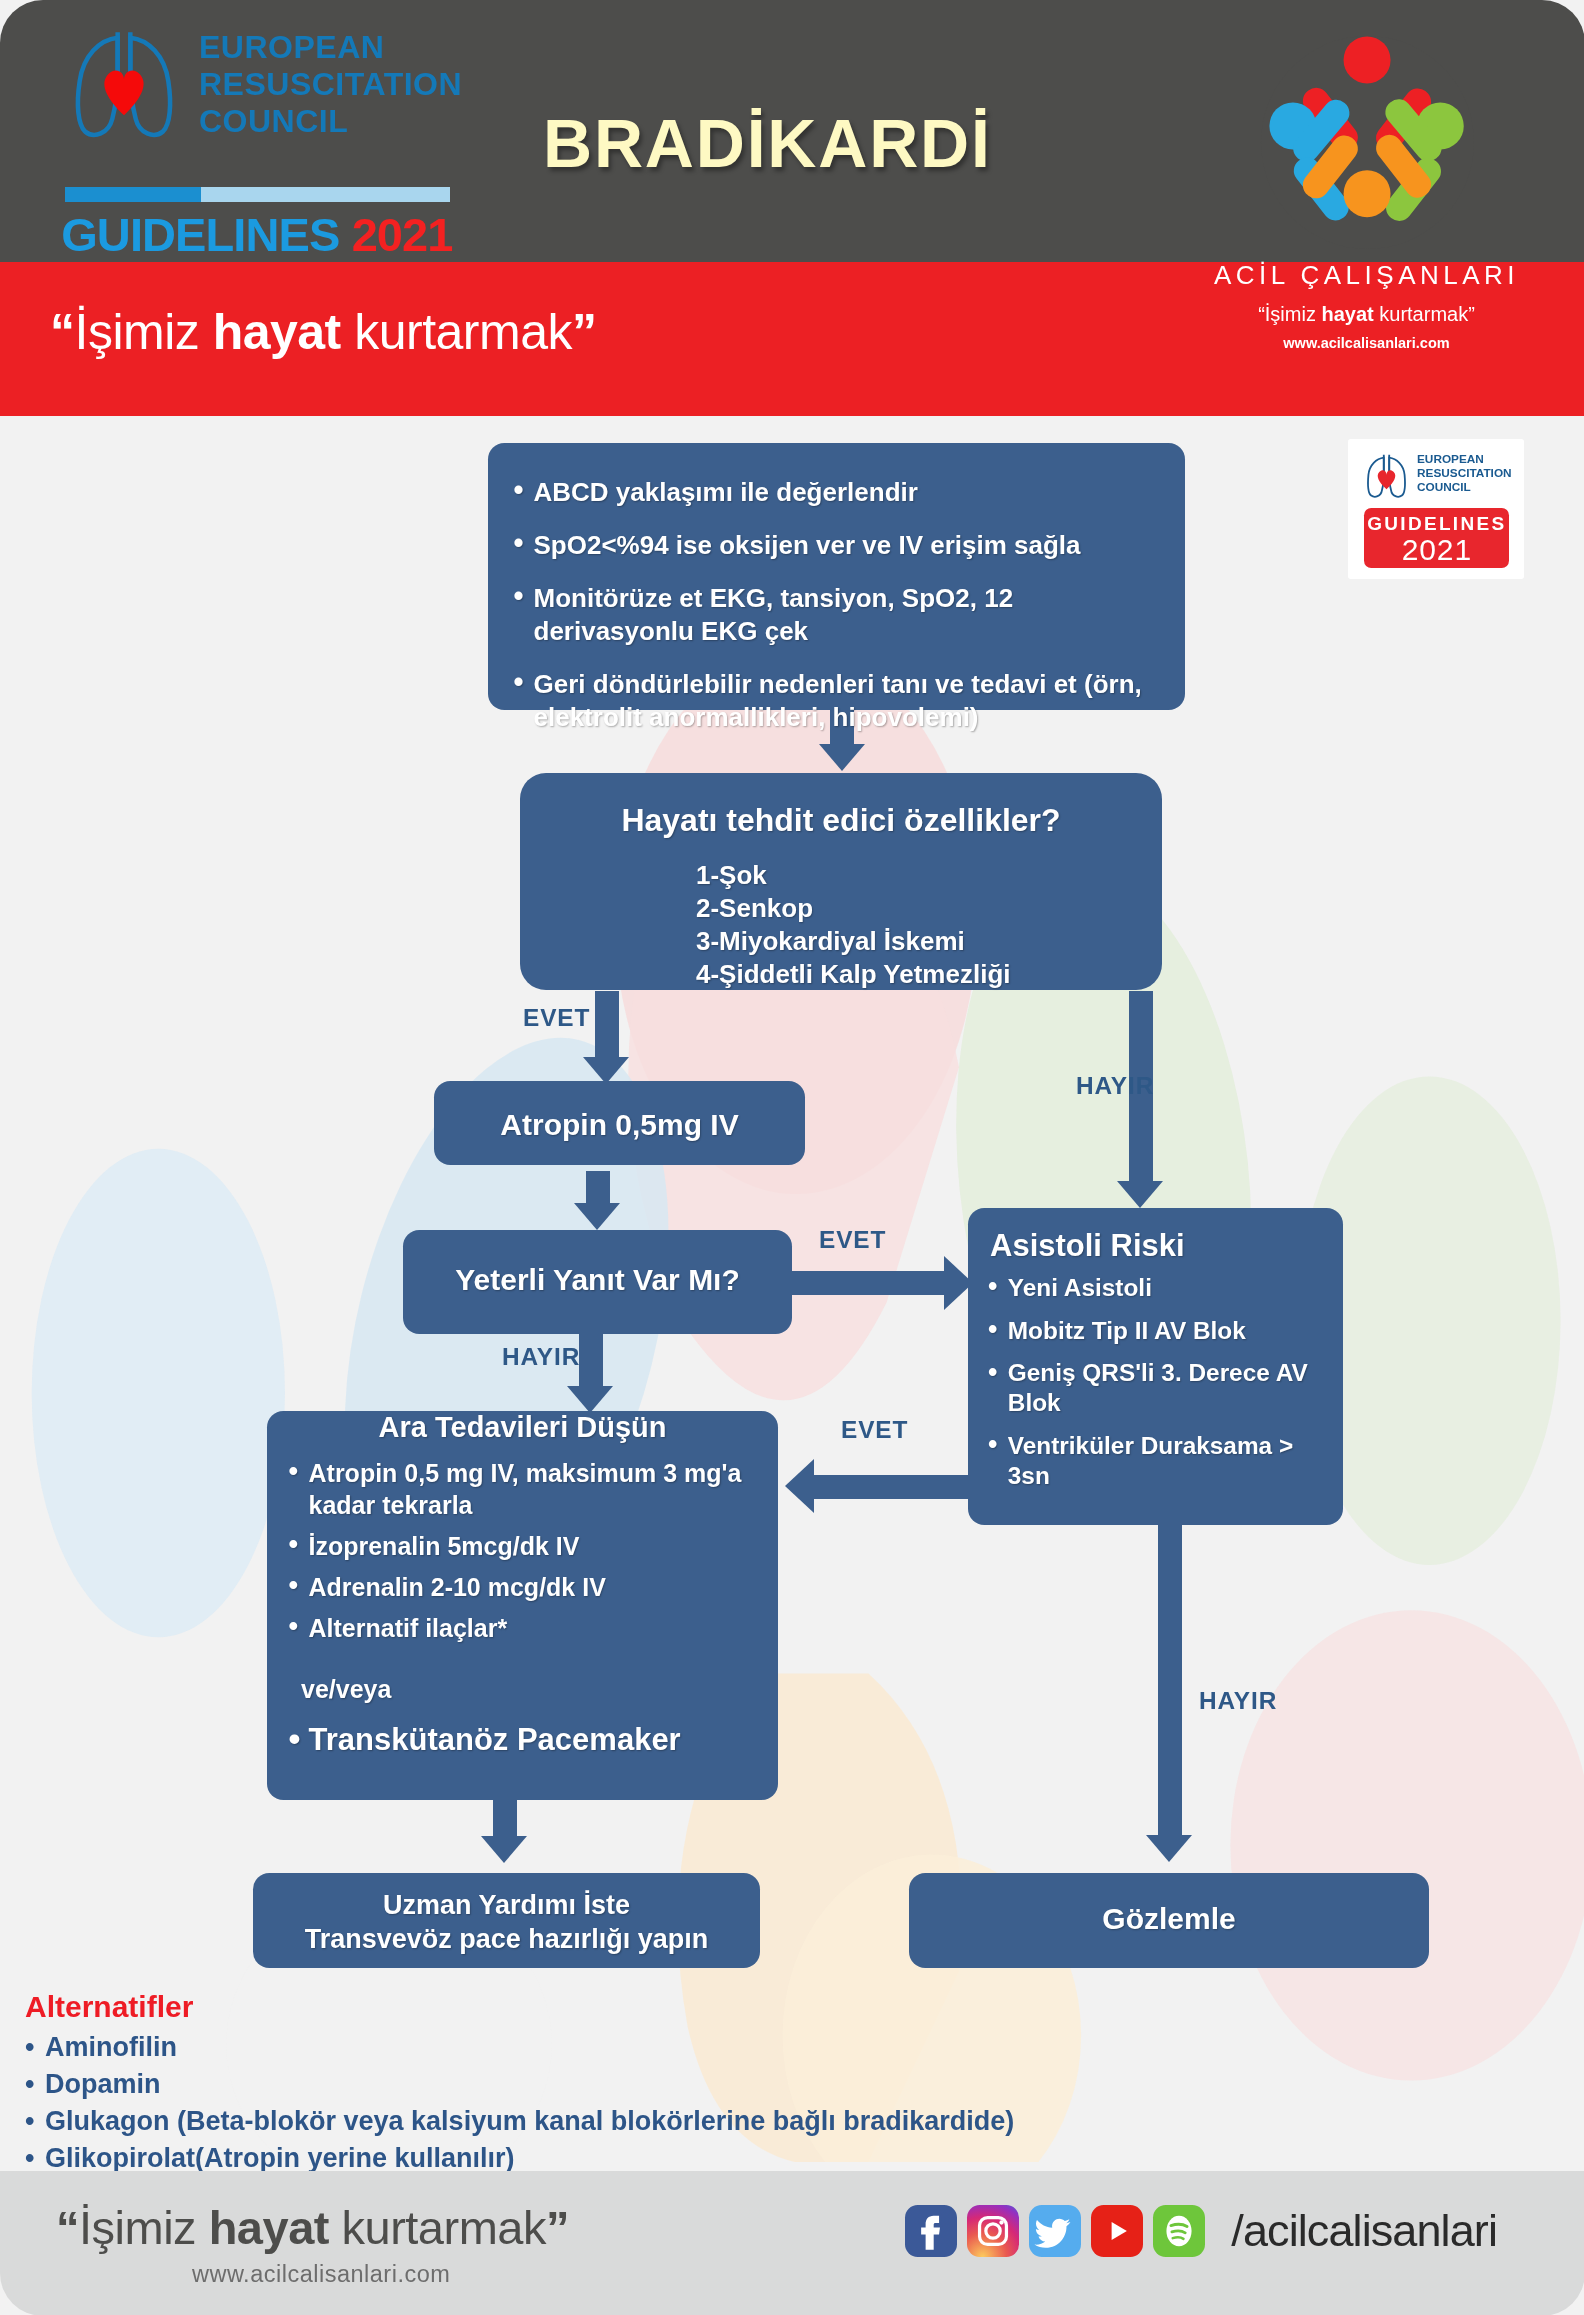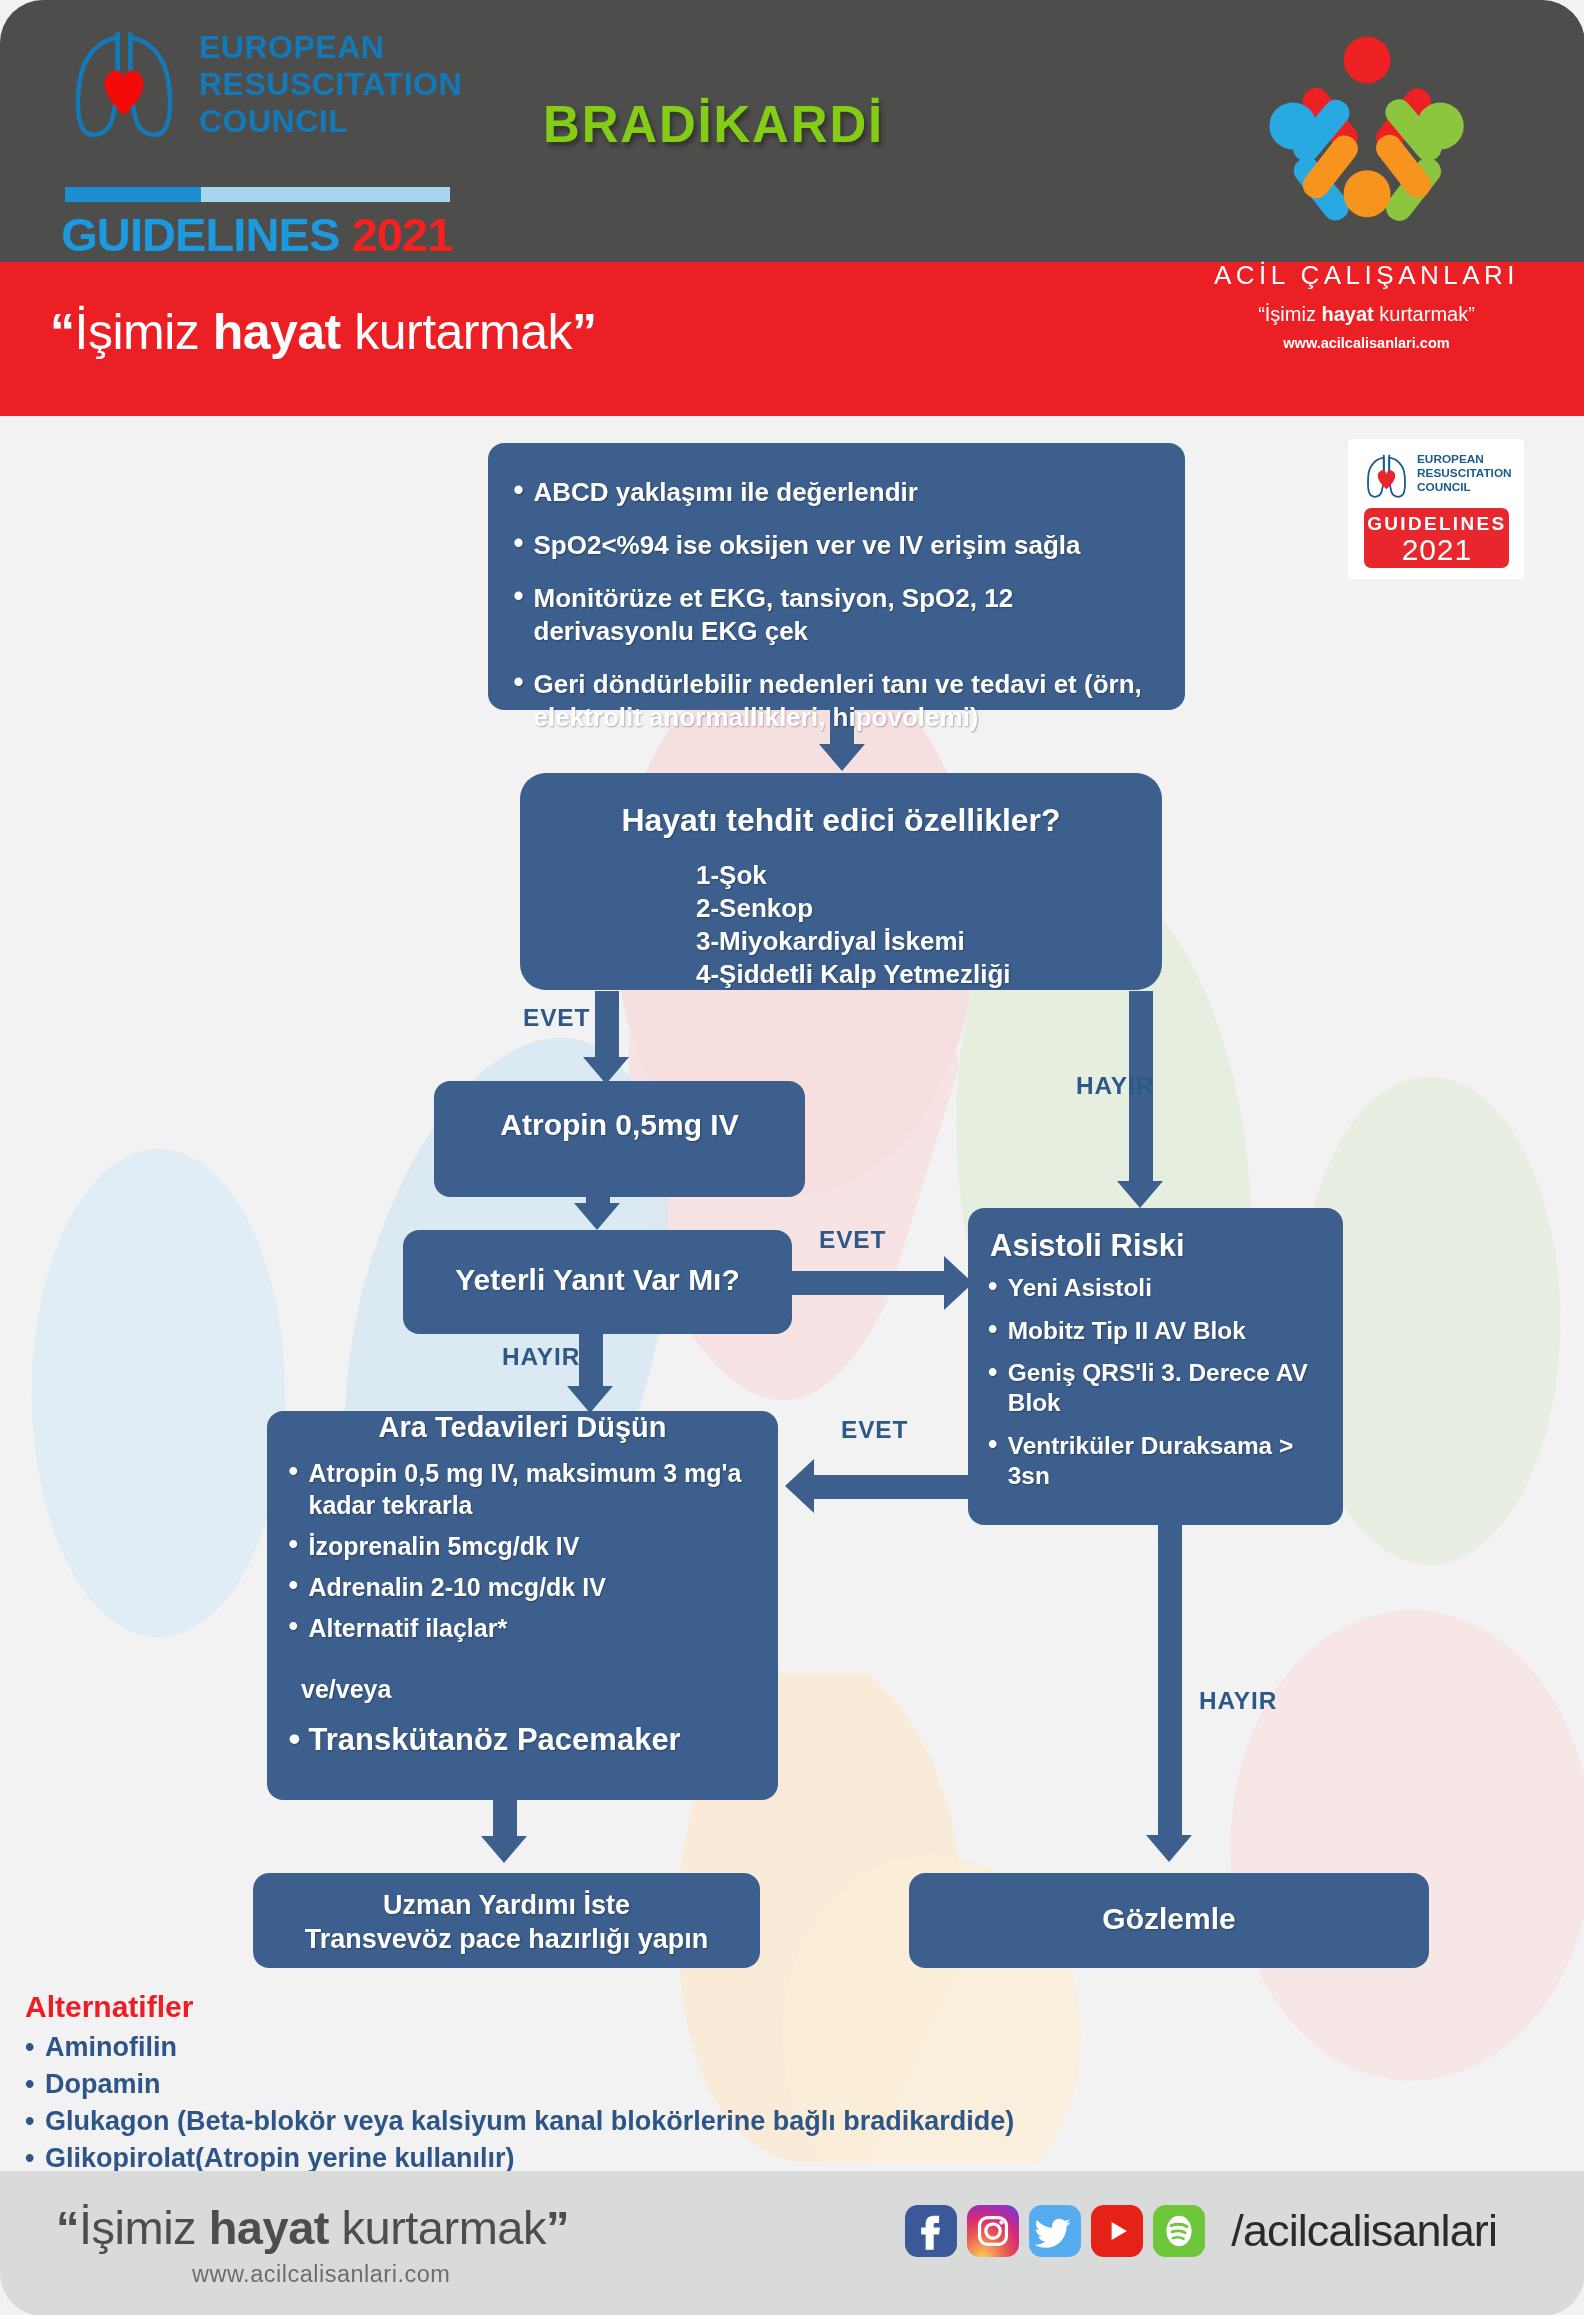--- a/index.html
+++ b/index.html
@@ -34,22 +34,22 @@
   .erc-bar .seg1 { position:absolute; left:0; top:0; width:136px; height:15.4px; background:#1b8fd0; }
   .erc-bar .seg2 { position:absolute; left:136px; top:0; width:249px; height:15.4px; background:#a9d6ee; }
   .erc-guide {
     position: absolute; left: 7.2px; top: 187px;
     font-size: 47px; font-weight: bold; letter-spacing: -0.9px;
   }
   .erc-guide .g { color: #1b9ae0; }
   .erc-guide .y { color: #f42121; }
 
   .page-title {
-    position: absolute; left: 543px; top: 95px;
-    color: #84cc16; font-size: 51px; font-weight: bold;
+    position: absolute; left: 543px; top: 104px;
+    color: #fef9c3; font-size: 68px; font-weight: bold;
     letter-spacing: 1.8px;
     text-shadow: 2.7px 3.6px 4.5px rgba(0,0,0,0.35);
   }
 
   
   .redband {
     position: absolute; left: 0; top: 262px;
     width: 1585px; height: 154px;
     background: #ec2024;
   }
@@ -127,21 +127,21 @@
   #box-initial .bullets { padding: 33px 31px 0 22px; font-size: 26px; font-weight: bold; }
   #box-initial .bullets li { margin-bottom: 20px; line-height: 33px; }
 
   #box-lifethreat { left: 520px; top: 773px; width: 642px; height: 217px; border-radius: 26px; }
   #box-lifethreat .box-title { font-size: 32px; padding-top: 29px; }
   #box-lifethreat .nums {
     list-style: none; padding-left: 176px; padding-top: 20px;
     font-size: 26px; font-weight: bold; line-height: 33px;
   }
 
-  #box-atropin { left: 434px; top: 1081px; width: 371px; height: 116px; }
+  #box-atropin { left: 434px; top: 1081px; width: 371px; height: 84px; }
   #box-atropin .box-title { font-size: 30px; padding-top: 27px; }
 
   #box-yeterli { left: 403px; top: 1230px; width: 389px; height: 104px; }
   #box-yeterli .box-title { font-size: 30px; padding-top: 33px; }
 
   #box-asistoli { left: 968px; top: 1208px; width: 375px; height: 317px; }
   #box-asistoli .box-title {
     font-size: 31px; text-align: left; padding: 20px 0 9px 22px;
   }
   #box-asistoli .bullets { padding: 0 12.7px 0 16.3px; font-size: 24.4px; font-weight: bold; }

